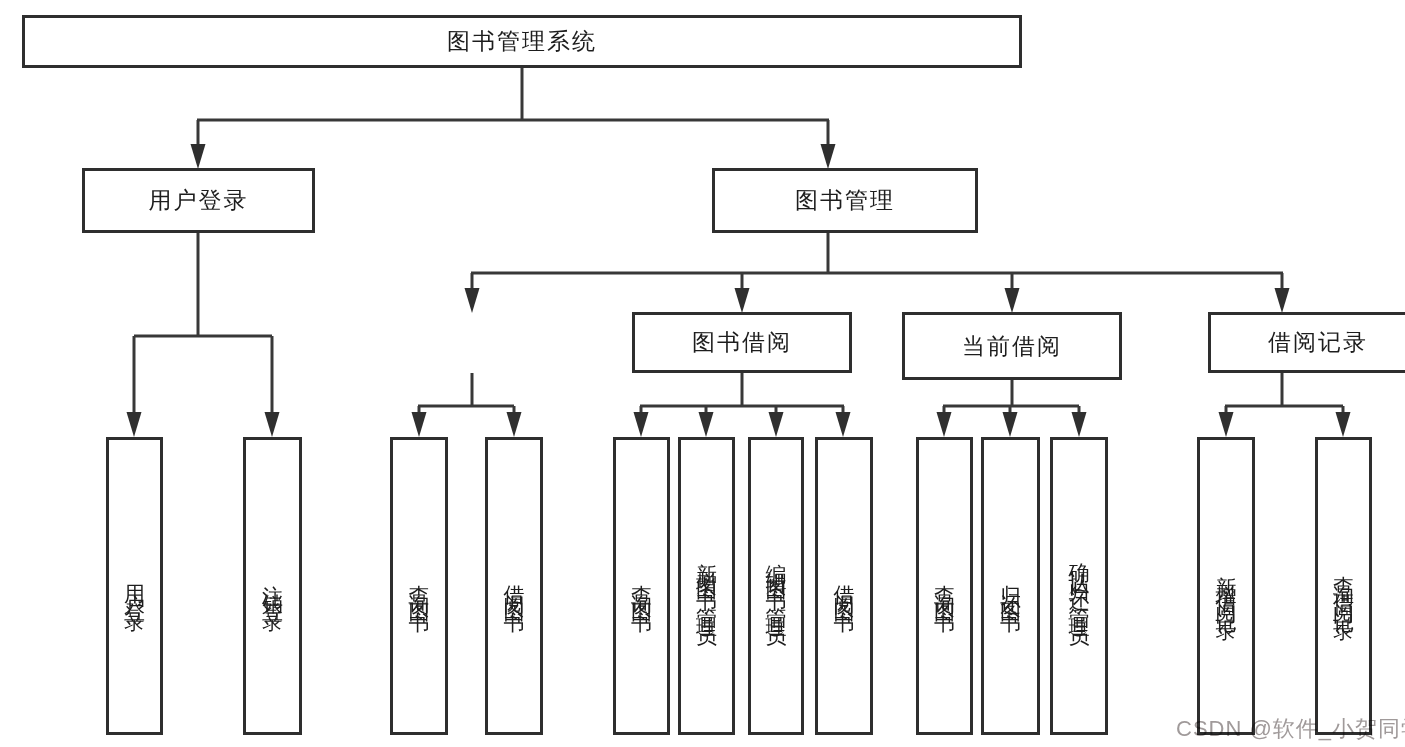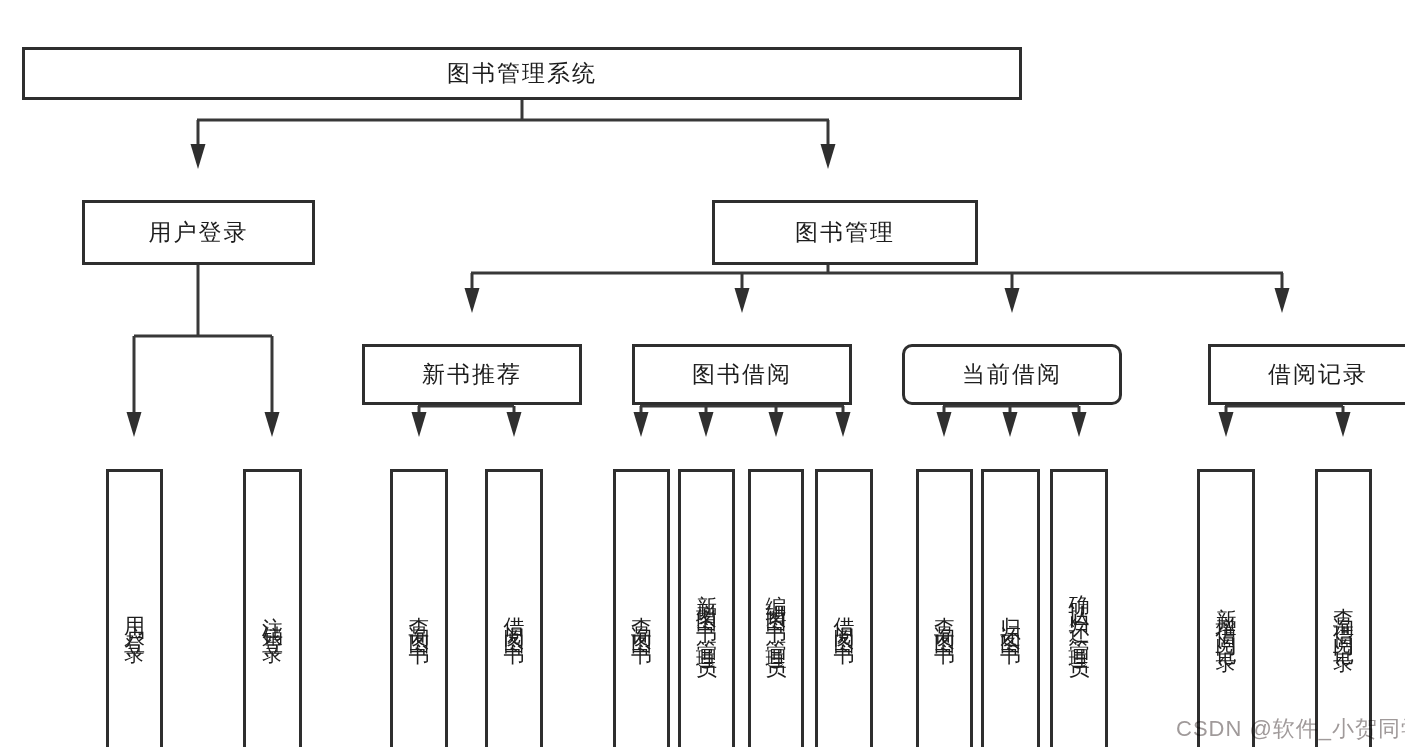--- a/index.html
+++ b/index.html
@@ -18,21 +18,20 @@
     position:absolute;
     box-sizing:border-box;
     background:#ffffff;
     border:3px solid #2e2e2e;
     display:flex; align-items:center; justify-content:center;
     color:#1d1d1d;
     font-size:23px;
     letter-spacing:2px;
     z-index:2;
     white-space:nowrap;
-    margin-top:32px;
   }
   .leaf {
     writing-mode:vertical-lr;
     font-size:21px;
     letter-spacing:9px;
     white-space:nowrap;
   }
   #watermark {
     position:absolute;
     left:1176px; top:714px;
@@ -102,23 +101,22 @@
       <polygon points="1218.5,412 1233.5,412 1226,437" fill="#2f2f2f"></polygon>
       <line x1="1343" y1="406" x2="1343" y2="419" stroke="#383838" stroke-width="3"></line>
       <polygon points="1335.5,412 1350.5,412 1343,437" fill="#2f2f2f"></polygon>
     </svg>
 
   <div class="box" style="left:22px; top:15px; width:1000px; height:53px;">图书管理系统</div>
 
   <div class="box" style="left:82px; top:168px; width:233px; height:65px;">用户登录</div>
   <div class="box" style="left:712px; top:168px; width:266px; height:65px;">图书管理</div>
 
-  <div class="box" style="left:362px; top:312px; width:220px; height:61px;">新书推荐</div>
   <div class="box" style="left:632px; top:312px; width:220px; height:61px;">图书借阅</div>
-  <div class="box" style="left:902px; top:312px; width:220px; height:61px;border-radius:10px;">当前借阅</div>
+  <div class="box" style="left:902px; top:312px; width:220px; height:68px;">当前借阅</div>
   <div class="box" style="left:1208px; top:312px; width:220px; height:61px;">借阅记录</div>
 
   <div class="box leaf" style="left:106px; top:437px; width:57px; height:298px;">用户登录</div>
   <div class="box leaf" style="left:243px; top:437px; width:59px; height:298px;">注销登录</div>
 
   <div class="box leaf" style="left:390px; top:437px; width:58px; height:298px;">查询图书</div>
   <div class="box leaf" style="left:485px; top:437px; width:58px; height:298px;">借阅图书</div>
 
   <div class="box leaf" style="left:613px; top:437px; width:57px; height:298px;">查询图书</div>
   <div class="box leaf" style="left:678px; top:437px; width:57px; height:298px;">新增图书（管理员）</div>

